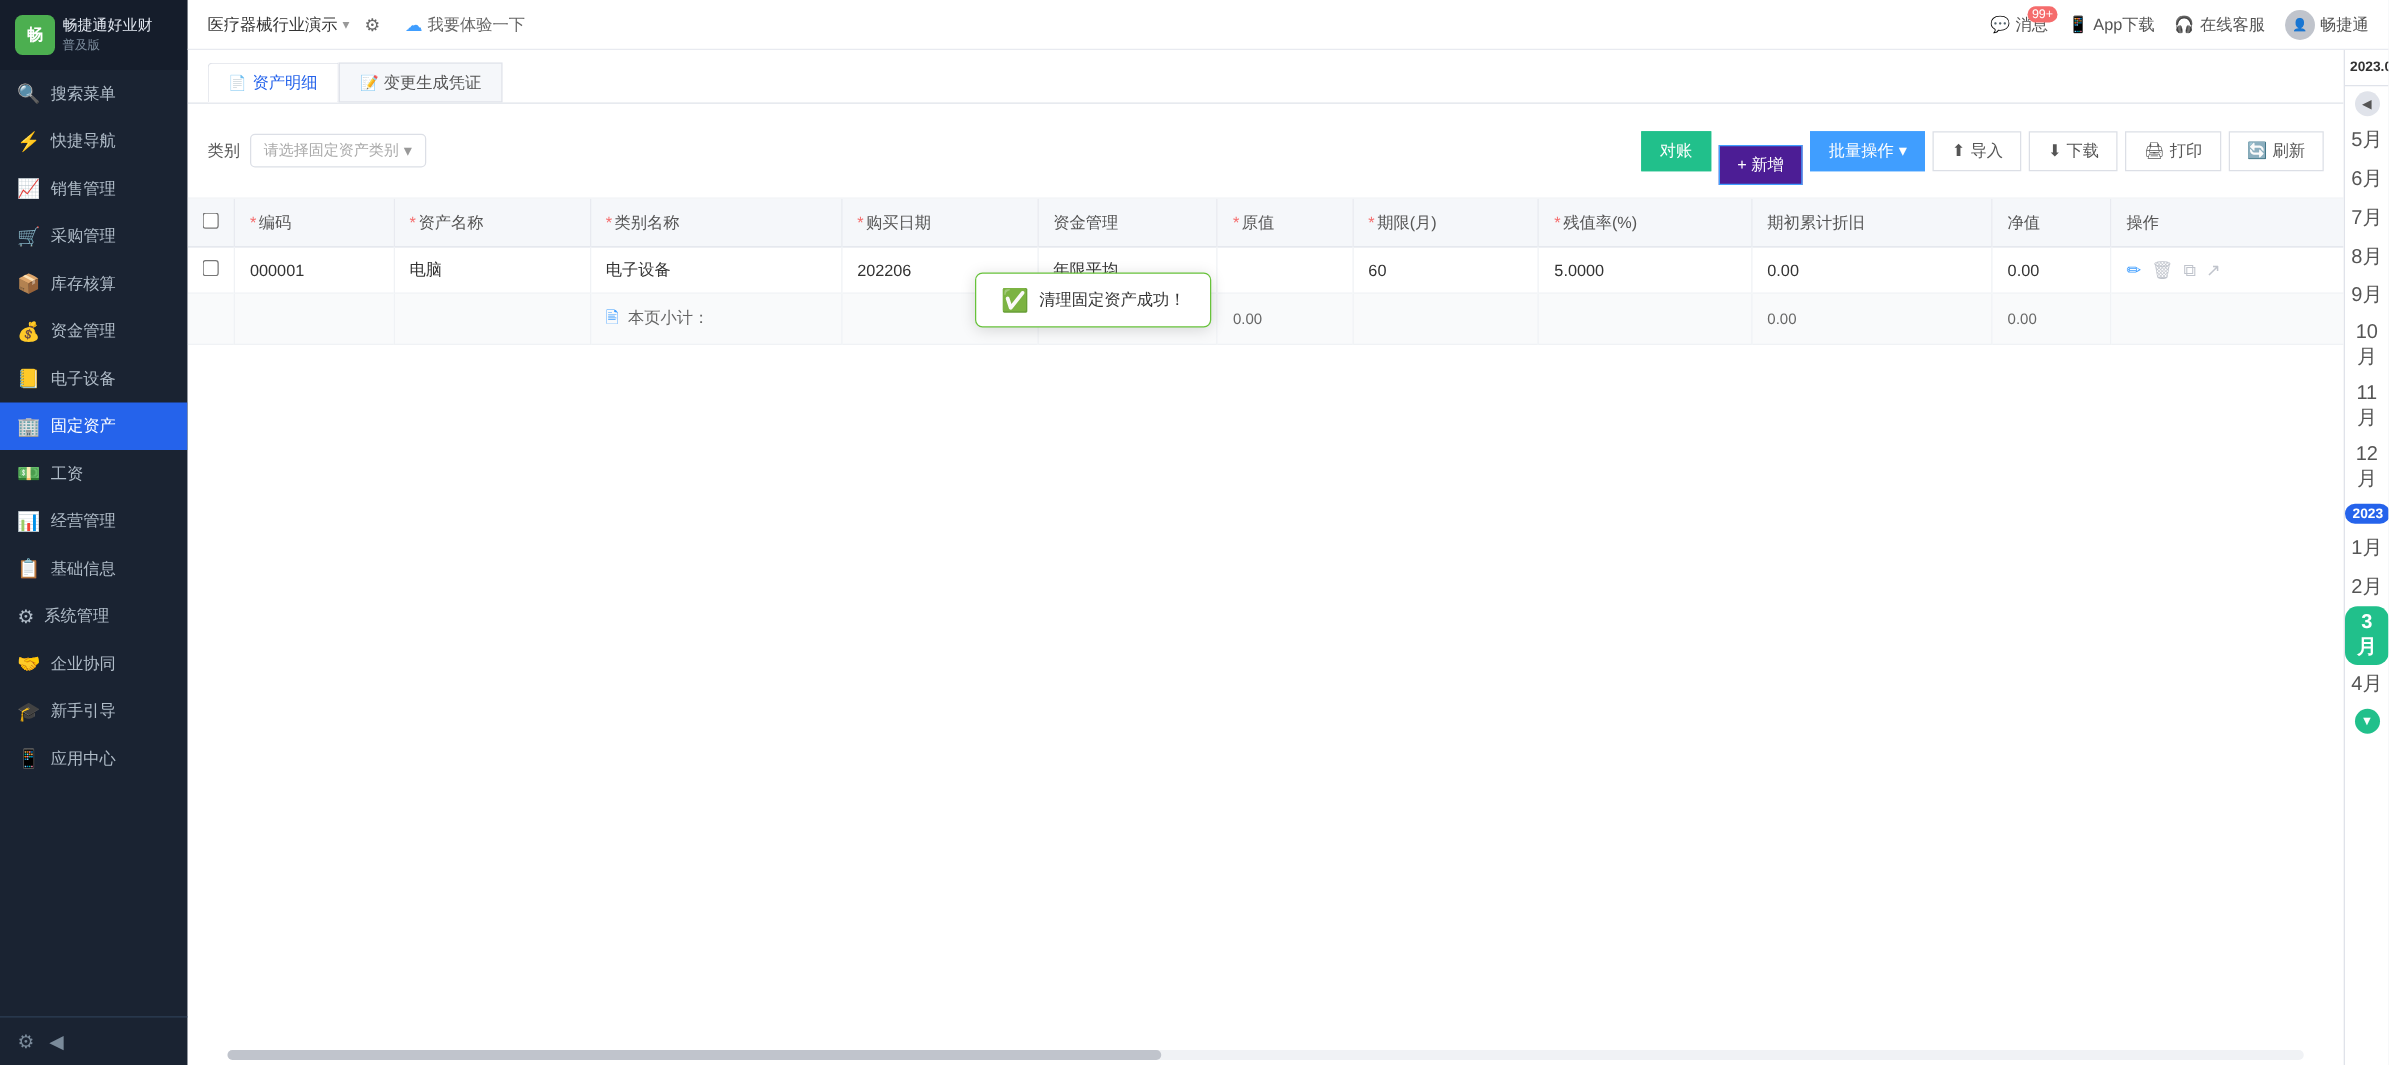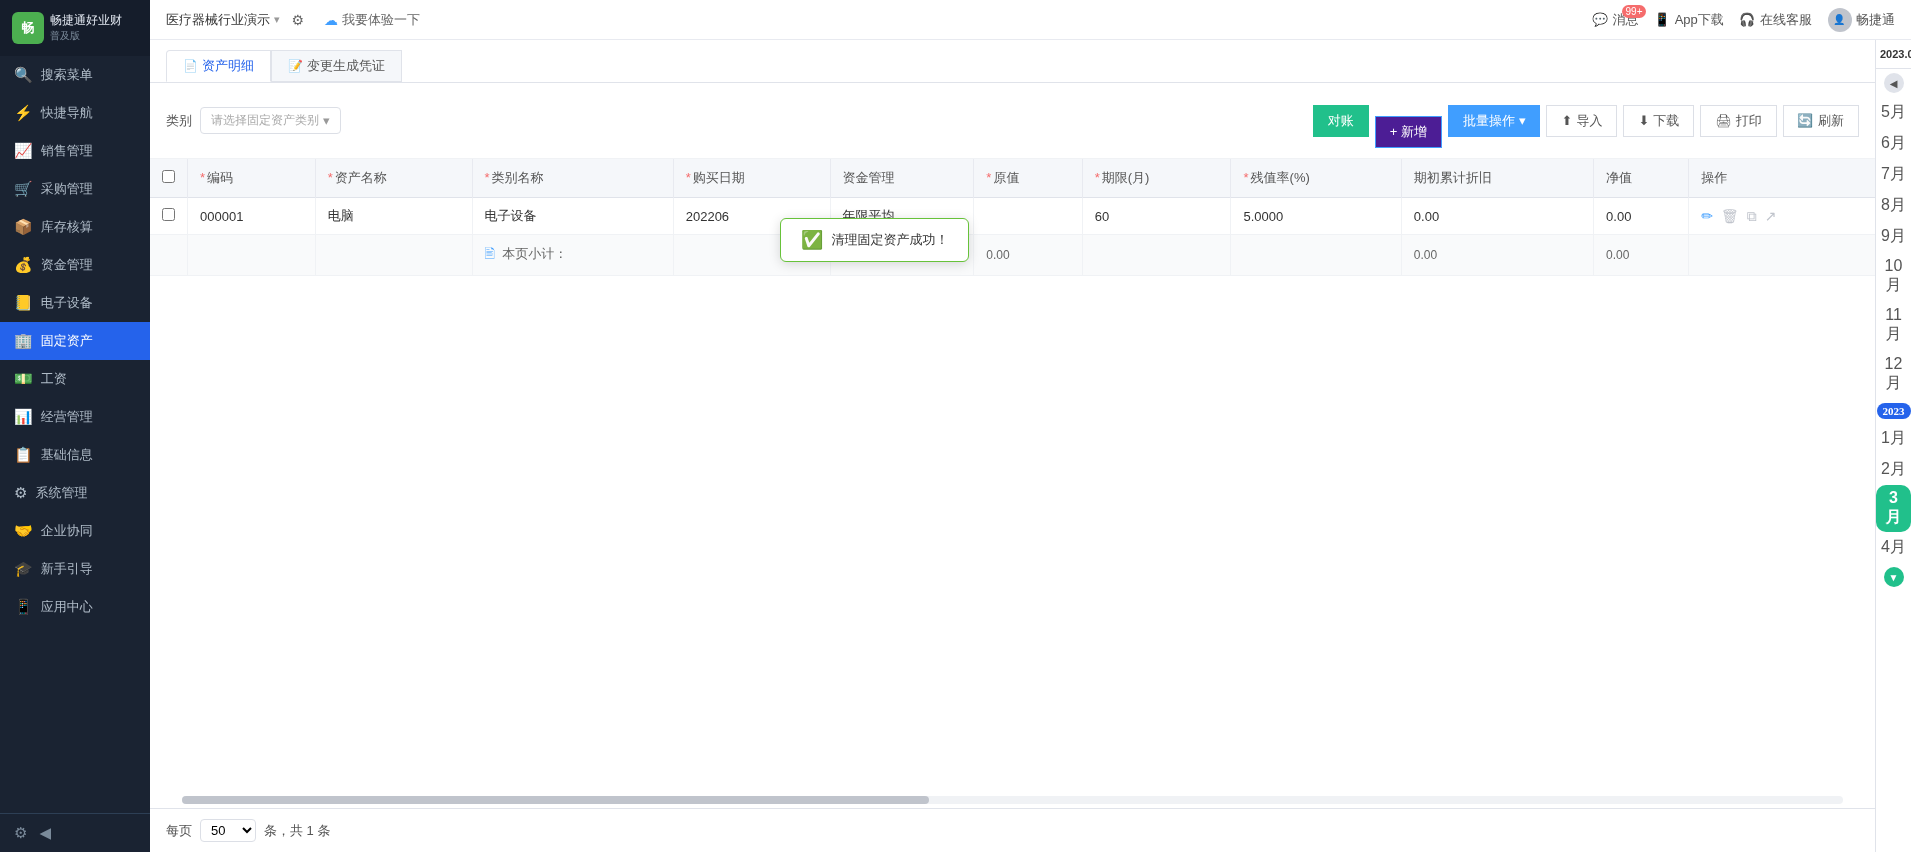--- a/index.html
+++ b/index.html
@@ -404,21 +404,20 @@
     }
     .timeline-year {
       background: #2563eb;
       color: #fff;
       border-radius: 10px;
       padding: 2px 6px;
       font-size: 11px;
       font-weight: bold;
       margin: 4px auto;
       text-align: center;
-      font-family: Liberation Serif, serif;
     }
     .timeline-down-btn {
       width: 20px;
       height: 20px;
       background: #21c08b;
       border-radius: 50%;
       display: flex;
       align-items: center;
       justify-content: center;
       cursor: pointer;
@@ -671,30 +670,20 @@
           </tbody>
         </table>
       </div>
 
       <div style="padding: 4px 16px;">
         <div class="scrollbar-track">
           <div class="scrollbar-thumb"></div>
         </div>
       </div>
 
-      <div class="pagination">
-        <span>每页</span>
-        <select class="page-select">
-          <option value="50" selected="">50</option>
-          <option value="10">10</option>
-          <option value="20">20</option>
-          <option value="100">100</option>
-        </select>
-        <span>条，共 1 条</span>
-      </div>
 
     </div>
 
     <div class="right-panel">
       <div class="timeline-header">2023.03</div>
       <div class="timeline-collapse">◀</div>
       <div class="timeline-item">5月</div>
       <div class="timeline-item">6月</div>
       <div class="timeline-item">7月</div>
       <div class="timeline-item">8月</div>

